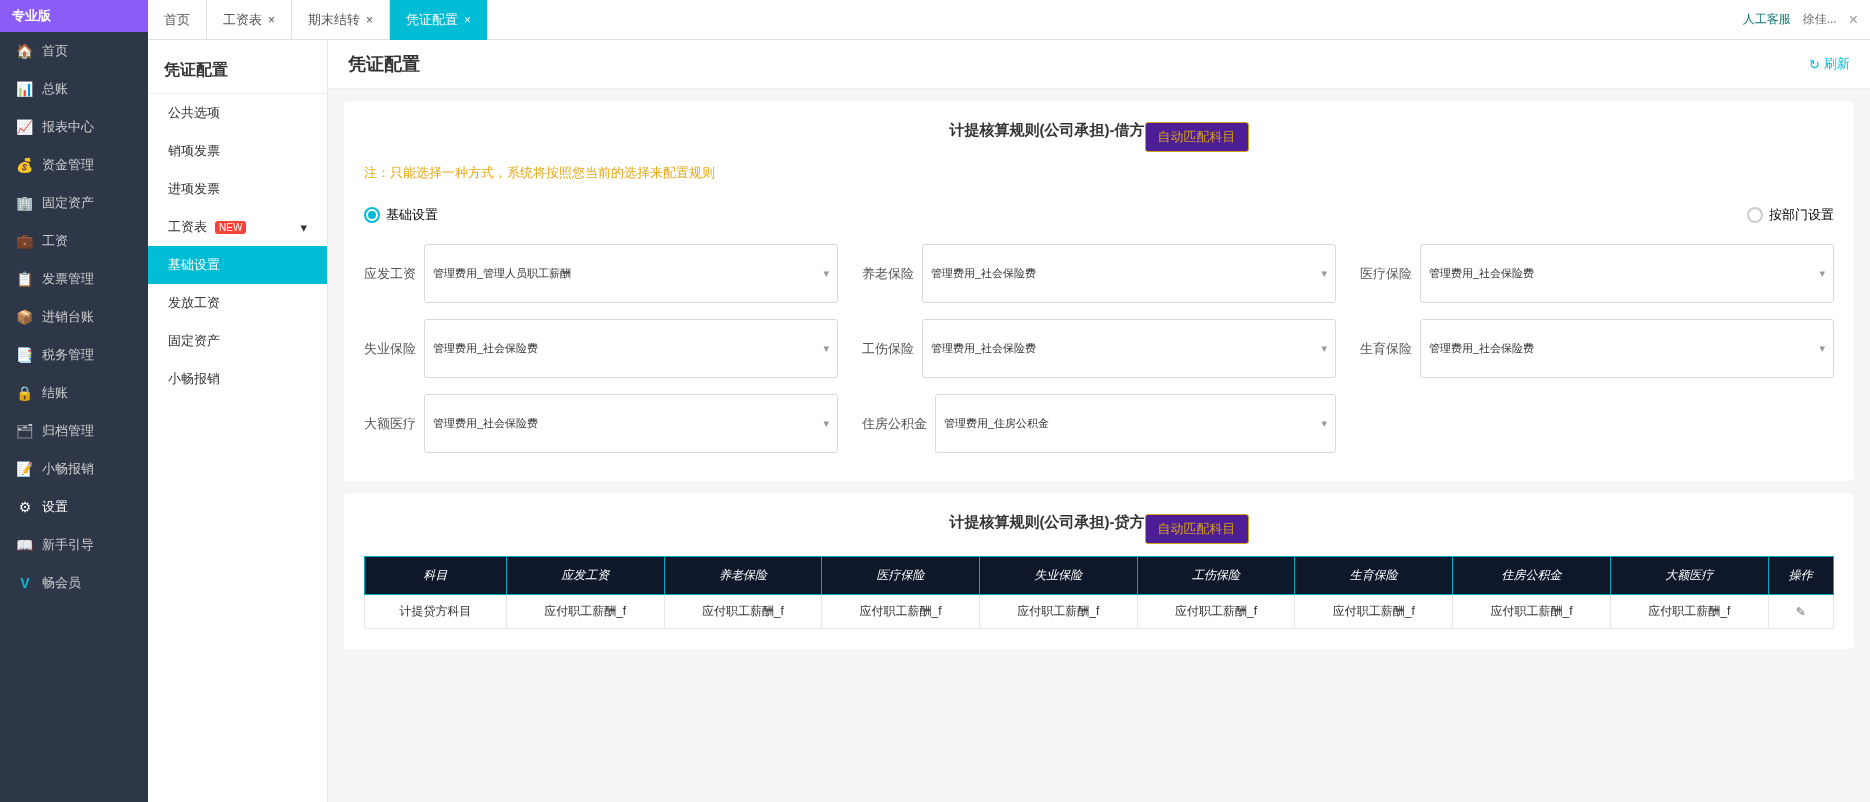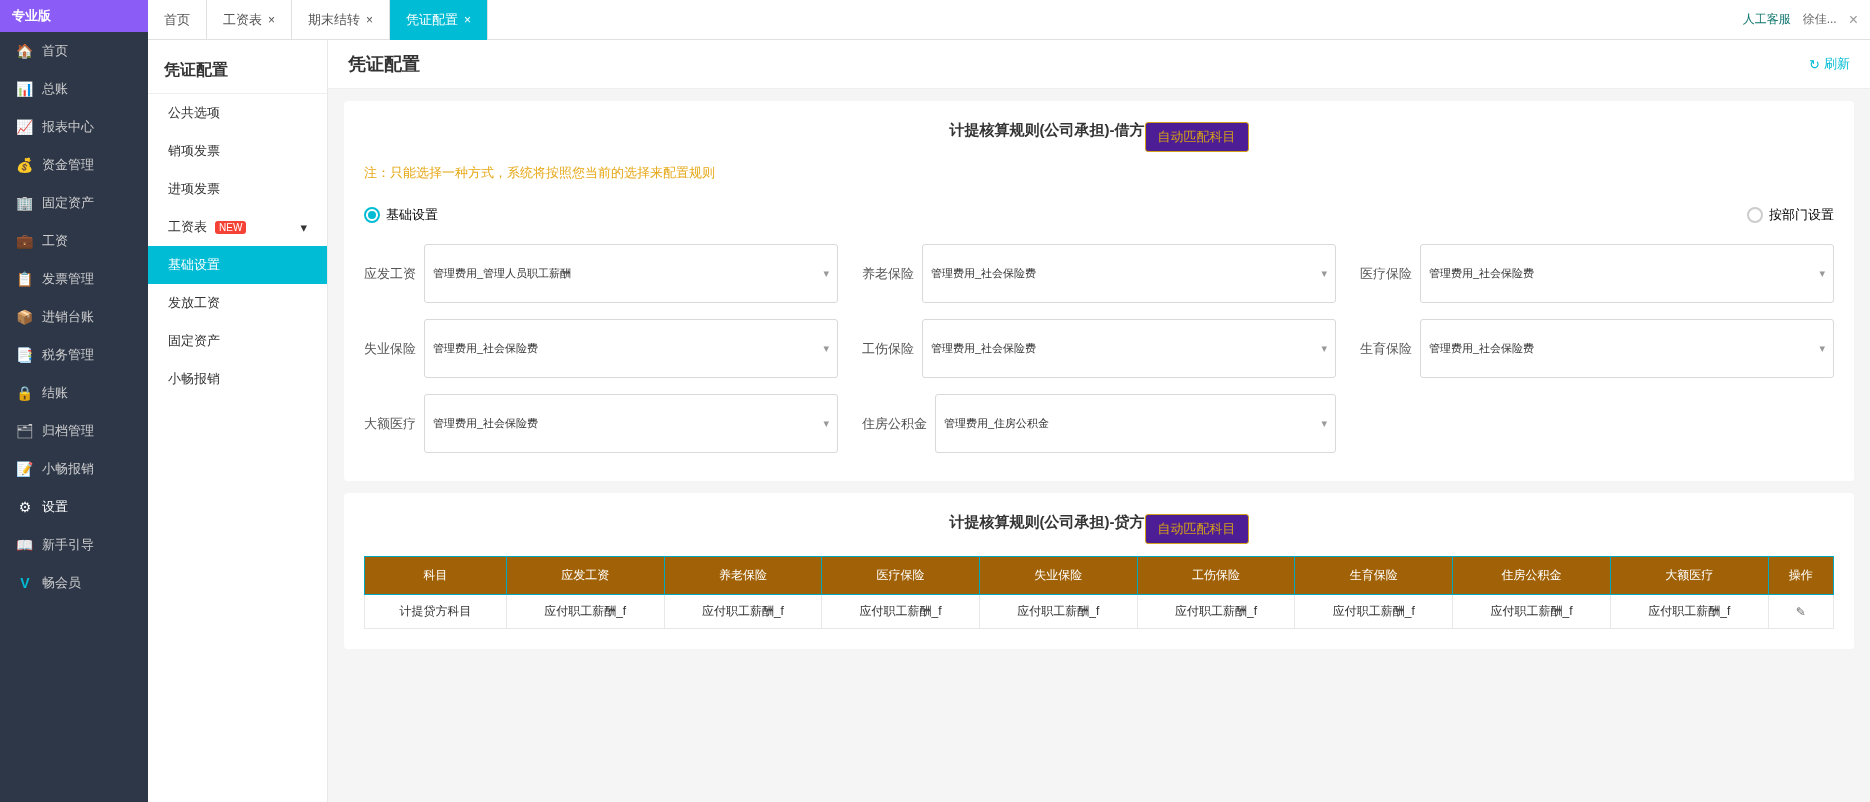--- a/index.html
+++ b/index.html
@@ -249,22 +249,23 @@
       margin-bottom: 12px;
     }
 
     
     .credit-table {
       width: 100%;
       border-collapse: collapse;
       font-size: 12px;
     }
     .credit-table thead tr {
-      background: #a16207;
+      background: #0f172a;
       color: #fff;
+      font-style: italic;
     }
     .credit-table th {
       padding: 10px 8px;
       text-align: center;
       border: 1px solid #00a8c0;
       font-weight: normal;
     }
     .credit-table td {
       padding: 8px 8px;
       border: 1px solid #e8e8e8;

